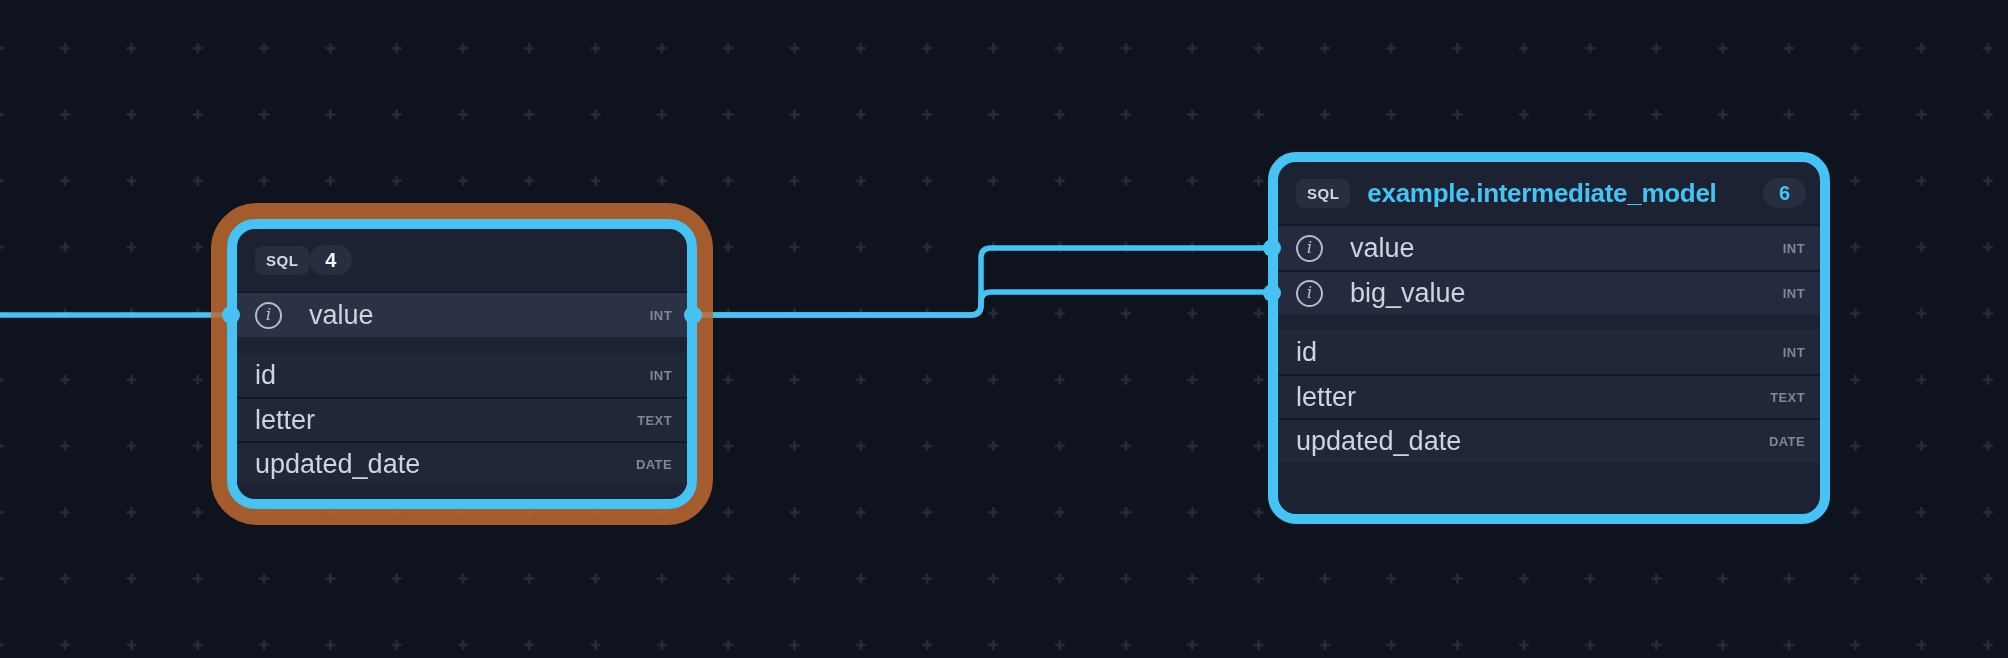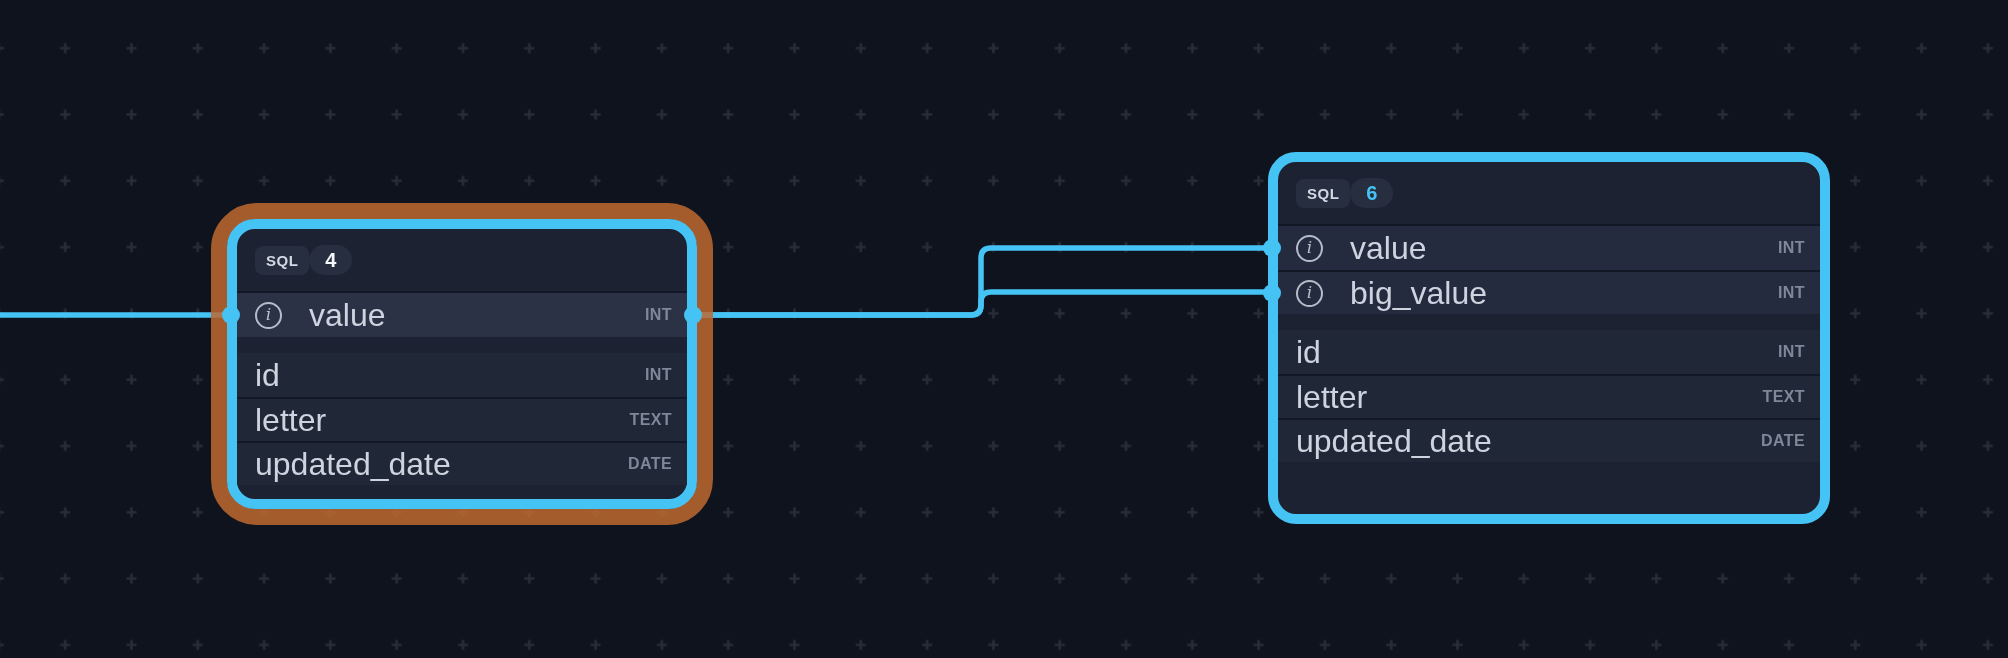--- a/index.html
+++ b/index.html
@@ -59,23 +59,23 @@
   .node.selected .count-pill{color:#f4f8fc;}
   .col-group + .col-group{margin-top:16px;}
   .col-row{
     position:relative;height:44px;box-sizing:border-box;
     display:flex;align-items:center;
     padding:0 15px 0 18px;background:var(--row);
   }
   .col-row + .col-row{border-top:2px solid var(--sep);}
   .col-row.icon-row{background:var(--row-icon);}
   .col-row.highlighted{background:var(--row-selected);}
-  .col-name{color:var(--name);font-size:32px;white-space:nowrap;}
+  .col-name{color:var(--name);font-size:27px;white-space:nowrap;}
   .col-type{
-    margin-left:auto;color:var(--type);font-size:16px;font-weight:700;
+    margin-left:auto;color:var(--type);font-size:13px;font-weight:700;
     letter-spacing:.4px;white-space:nowrap;
   }
   .col-row.dim .col-name{color:var(--dim-name);}
   .col-row.dim .col-type{color:var(--dim-type);}
   .info-icon{
     width:27px;height:27px;border:2.2px solid var(--icon);border-radius:50%;
     box-sizing:border-box;display:inline-flex;align-items:center;justify-content:center;
     margin-right:27px;flex:0 0 auto;
   }
   .info-icon .glyph{
@@ -138,20 +138,21 @@
             <span class="col-name">updated_date</span>
             <span class="col-type">DATE</span>
           </div>
         </div>
     </div>
   </div>
 
   <div class="node node-intermediate">
     <div class="node-header">
       <span class="kind-badge">SQL</span>
+      <span class="node-title">example.intermediate_model</span>
       <span class="count-pill">6</span>
     </div>
     <div class="node-body">
       <div class="col-group">
           <div class="col-row icon-row">
             <span class="port port-left"></span>
             <span class="info-icon">
               <span class="glyph">i</span>
             </span>
             <span class="col-name">value</span>

